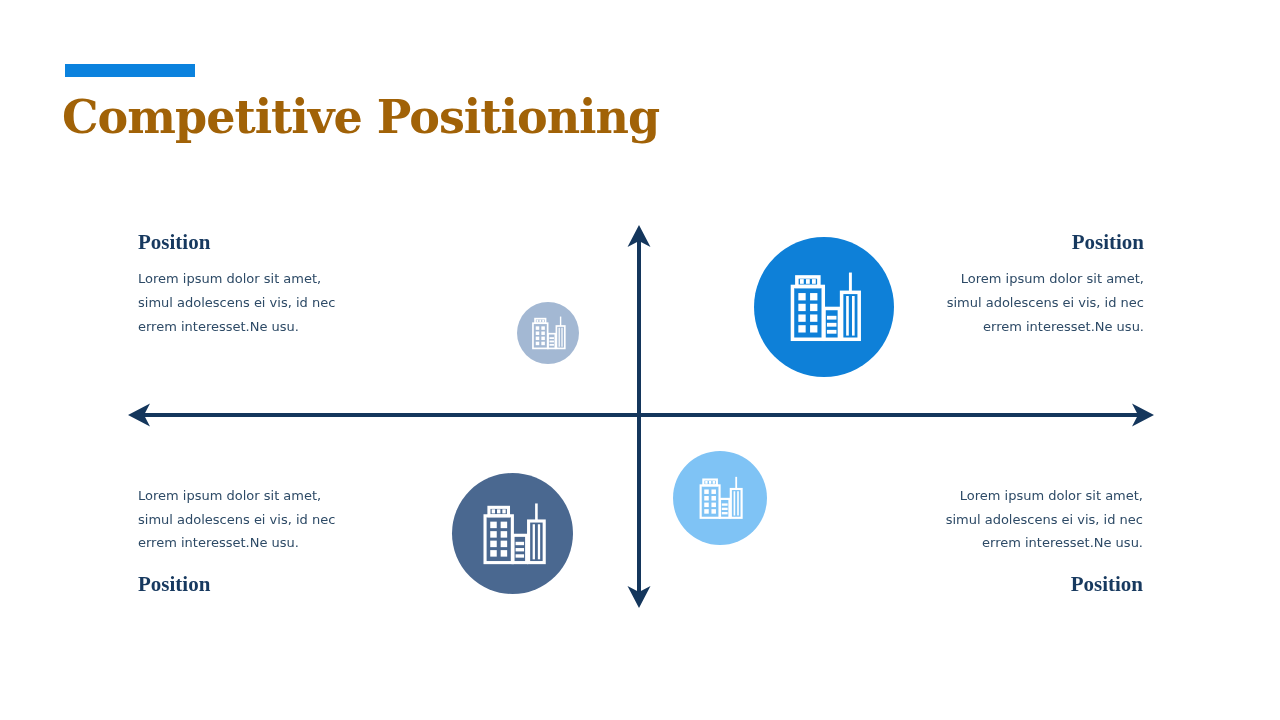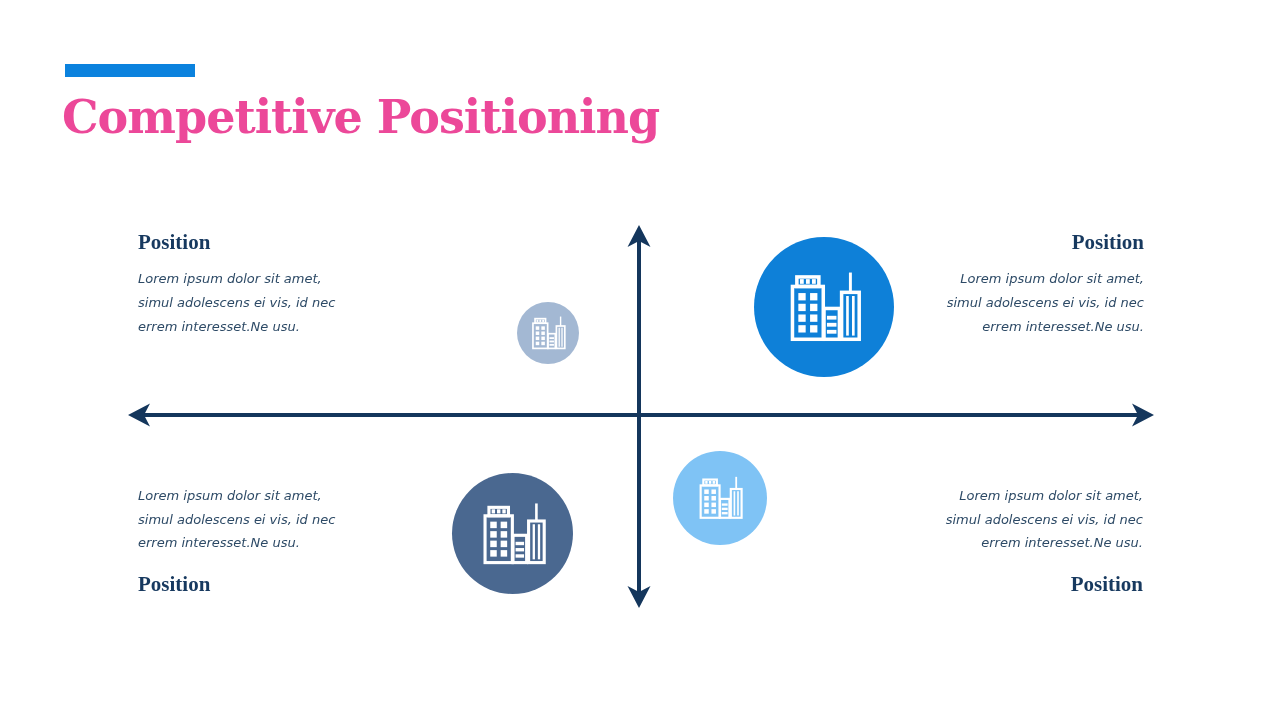--- a/index.html
+++ b/index.html
@@ -20,21 +20,21 @@
   }
 
   .slide-title {
     position: absolute;
     left: 62px; top: 90px;
     margin: 0;
     font-family: "DejaVu Serif", serif;
     font-weight: 700;
     font-size: 46px;
     letter-spacing: -1px;
-    color: #ec4899;
+    color: #a16207;
     white-space: nowrap;
   }
 
   .axes-svg {
     position: absolute;
     left: 0; top: 0;
     width: 1280px; height: 720px;
     pointer-events: none;
   }
   .axis-line { stroke: #14365c; stroke-width: 4; }
@@ -49,21 +49,20 @@
     font-family: Liberation Serif, serif;
     font-weight: 700;
     font-size: 21px;
     color: #17395f;
     line-height: 1.25;
   }
   .qtext .qline {
     font-size: 13px;
     line-height: 23.7px;
     white-space: nowrap;
-    font-style: italic;
   }
   .qt-top .qheading { margin-bottom: 12px; }
   .qt-bottom .qheading { margin-top: 16px; }
   .qt-tl { left: 138px; top: 229px; text-align: left; }
   .qt-tr { right: 136px; top: 229px; text-align: right; }
   .qt-bl { left: 138px; top: 484px; text-align: left; }
   .qt-br { right: 137px; top: 484px; text-align: right; }
 
   .bubble {
     position: absolute;

